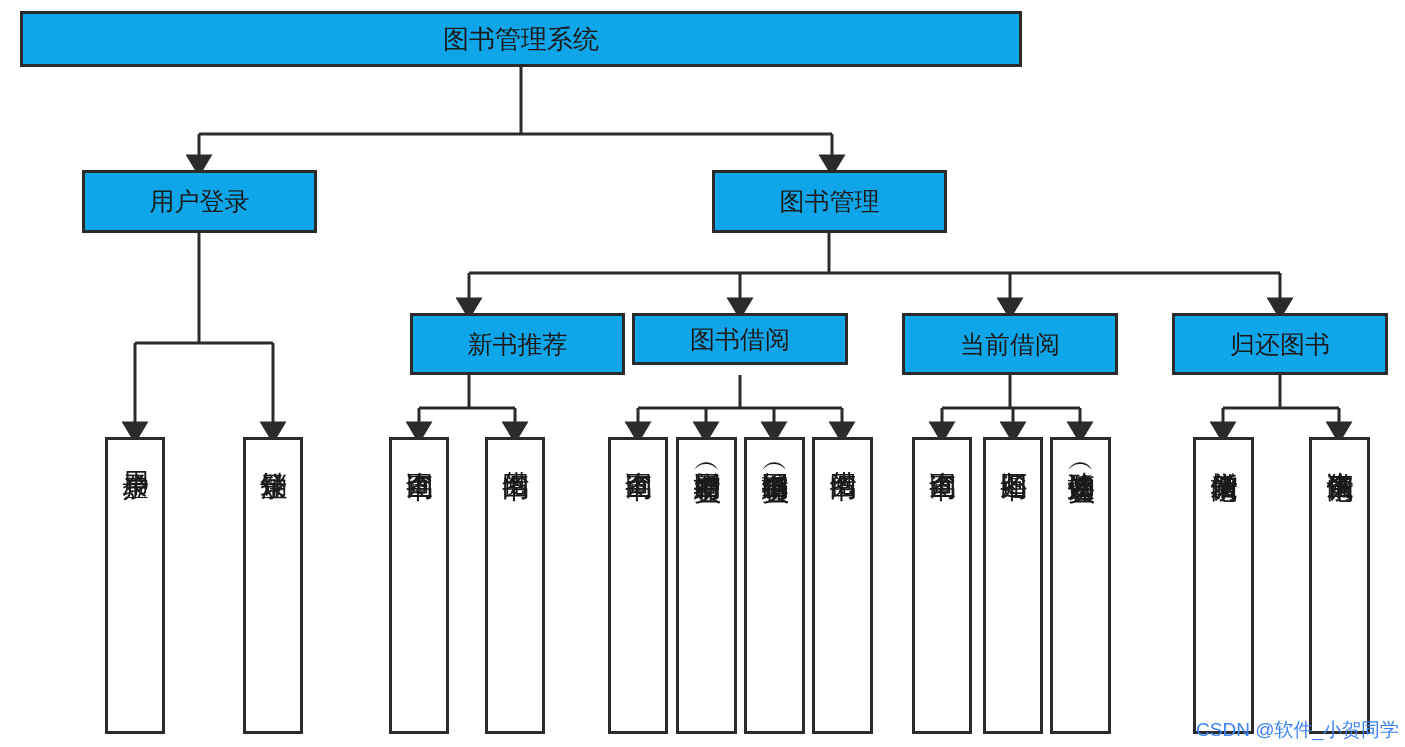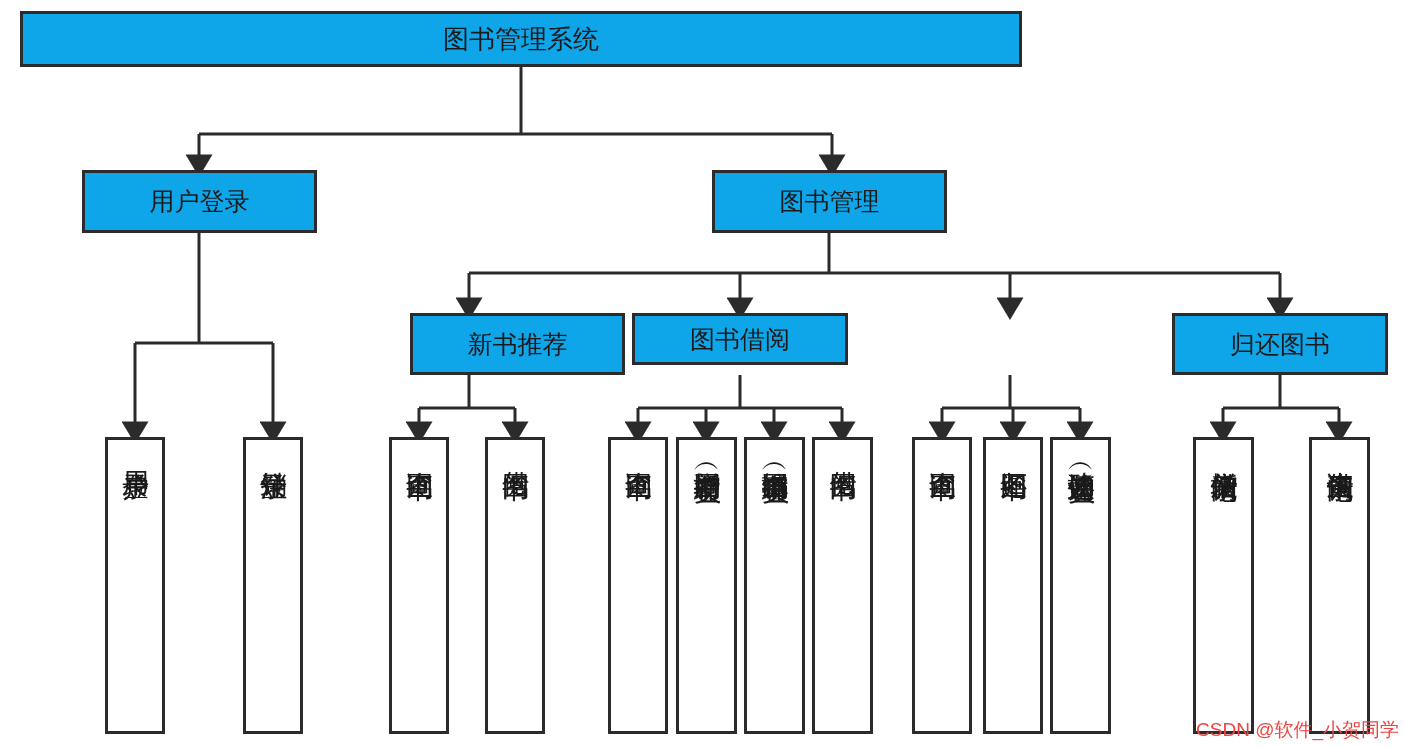--- a/index.html
+++ b/index.html
@@ -16,21 +16,21 @@
   .node.lvl3{font-size:25px;}
 
   .leaf{position:absolute;box-sizing:border-box;background:#ffffff;
         border:3px solid #2b2b2b;display:flex;align-items:flex-start;
         justify-content:center;padding-top:10px;}
   .leaf .vt{writing-mode:vertical-rl;text-orientation:upright;
             font-size:27px;line-height:1.16;letter-spacing:1px;
             white-space:nowrap;}
 
   #watermark{position:absolute;right:6px;bottom:4px;font-size:19px;
-             color:#ef4444;white-space:nowrap;}
+             color:#3b82f6;white-space:nowrap;}
 </style>
 </head>
 <body>
 
 <div id="stage">
 
   <svg id="edges" viewBox="0 0 1405 747" xmlns="http://www.w3.org/2000/svg">
     <defs>
       <marker id="ah" markerWidth="9" markerHeight="9" refX="1.2" refY="4.5" orient="auto" markerUnits="strokeWidth">
         <path d="M0,0 L0,9 L7.5,4.5 z" fill="#2b2b2b"></path>
@@ -80,20 +80,21 @@
     </g>
   </svg>
 
   <div class="node root" id="root-node" style="left: 20px; top: 11px; width: 1002px; height: 56px;">图书管理系统</div>
 
   <div class="node lvl2" style="left: 82px; top: 170px; width: 235px; height: 63px;">用户登录</div>
   <div class="node lvl2" style="left: 712px; top: 170px; width: 235px; height: 63px;">图书管理</div>
 
   <div class="node lvl3" style="left: 362px; top: 313px; width: 215px; height: 62px; margin-left: 48px;">新书推荐</div>
   <div class="node lvl3" style="left: 632px; top: 313px; width: 216px; height: 52px;">图书借阅</div>
+  <div class="node lvl3" style="left: 902px; top: 313px; width: 216px; height: 62px;">当前借阅</div>
   <div class="node lvl3" style="left: 1172px; top: 313px; width: 216px; height: 62px;">归还图书</div>
 
   <div class="leaf" style="left: 105px; top: 437px; width: 60px; height: 297px;">
     <span class="vt">用户登录</span>
   </div>
   <div class="leaf" style="left: 243px; top: 437px; width: 60px; height: 297px;">
     <span class="vt">注销登录</span>
   </div>
   <div class="leaf" style="left: 389px; top: 437px; width: 60px; height: 297px;">
     <span class="vt">查询图书</span>

